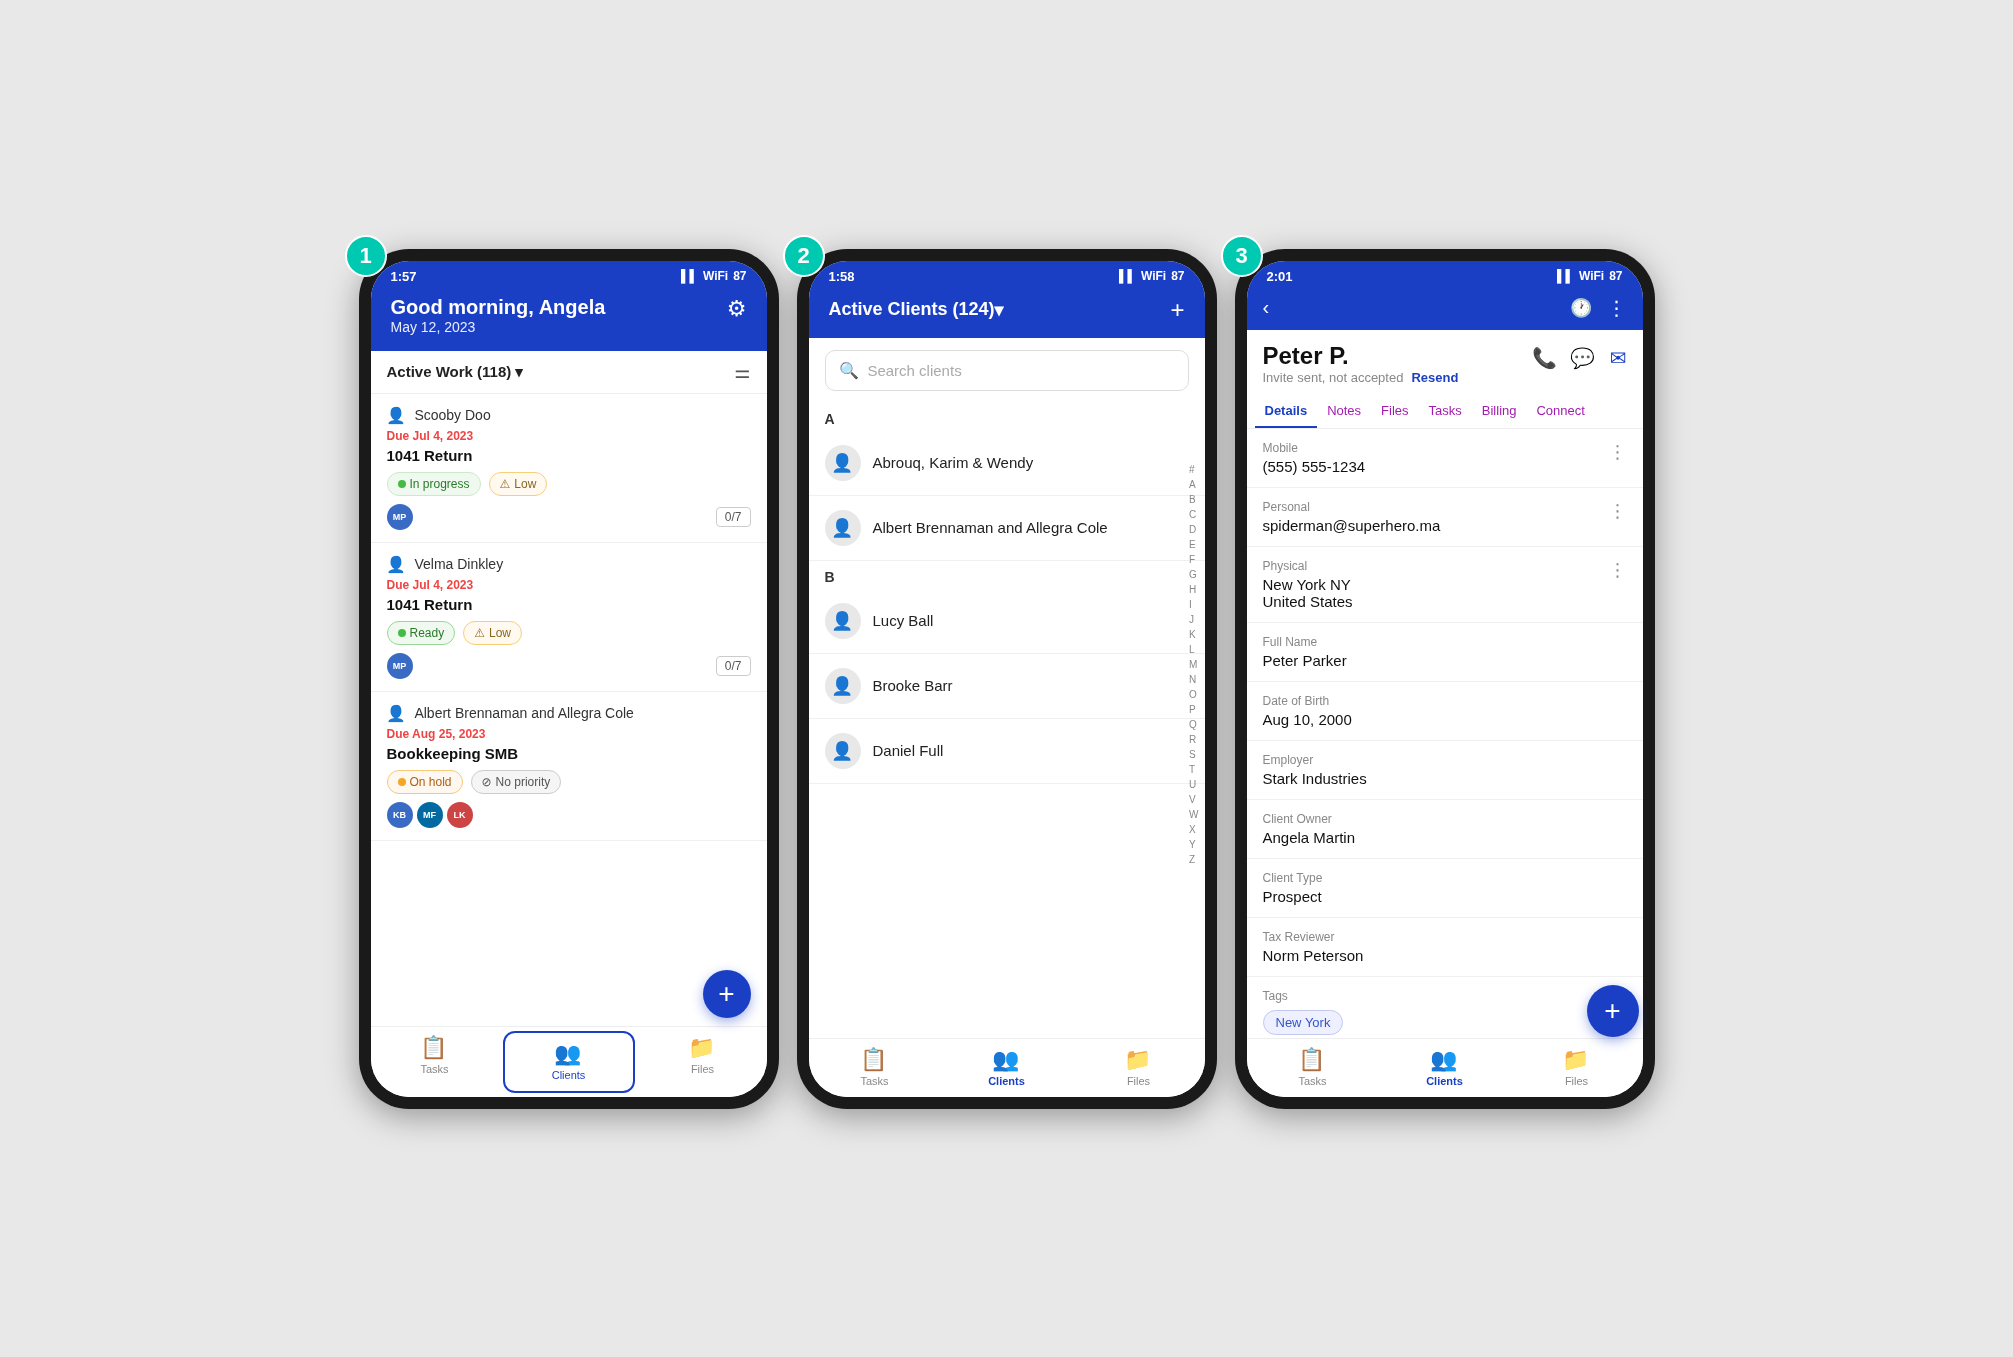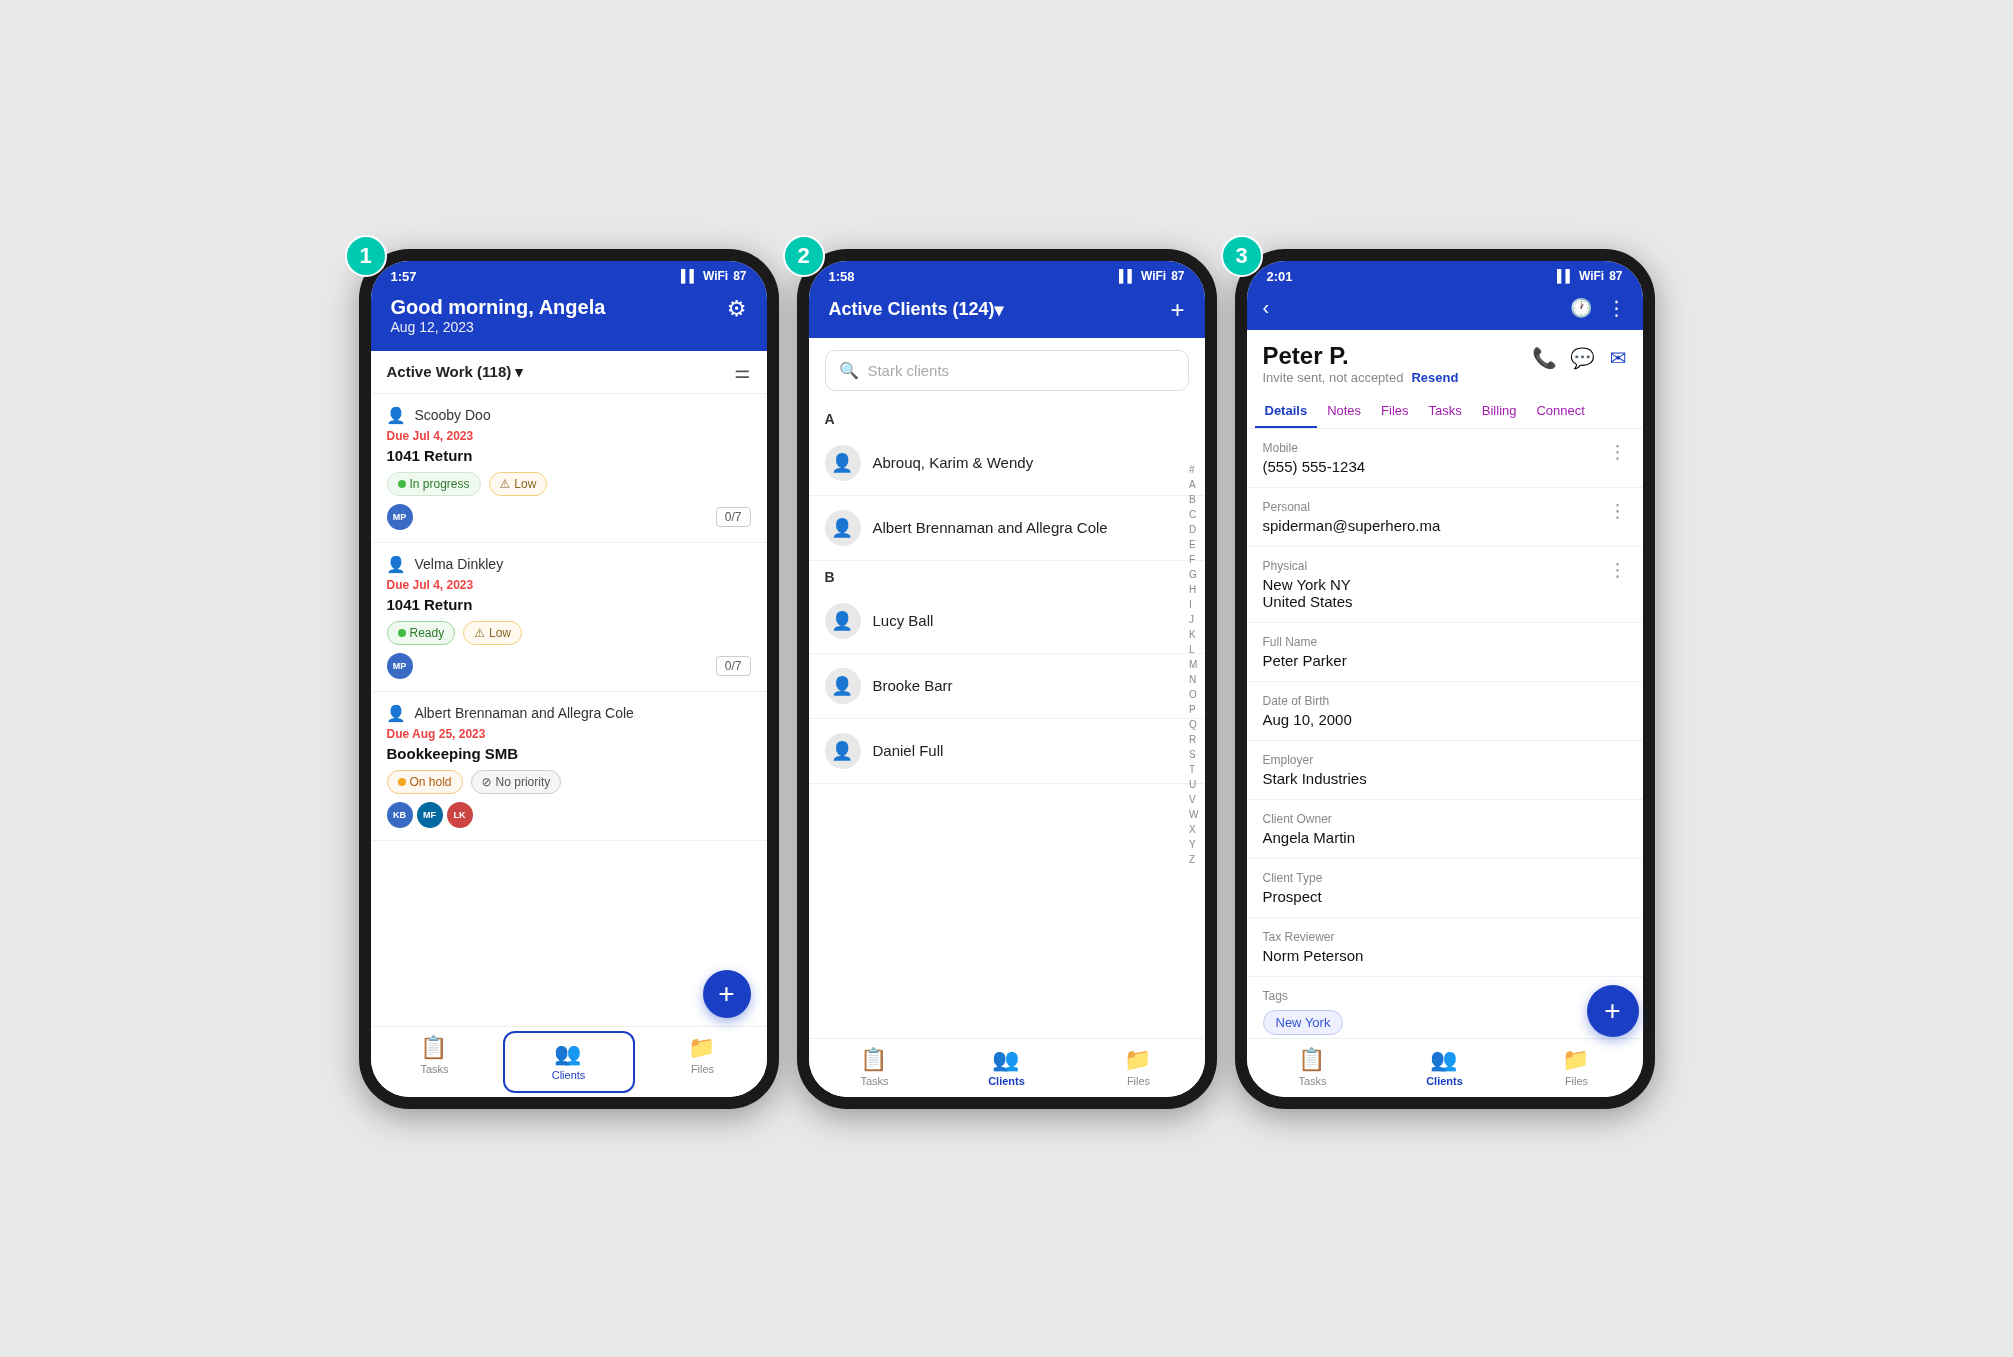--- a/index.html
+++ b/index.html
@@ -446,21 +446,21 @@
           <div class="status-right">
             <span>▌▌</span>
             <span>WiFi</span>
             <span>87</span>
           </div>
         </div>
 
         <div class="s1-header">
           <div>
             <div class="s1-greeting">Good morning, Angela</div>
-            <div class="s1-date">Aug 12, 2023</div>
+            <div class="s1-date">May 12, 2023</div>
           </div>
           <span class="gear-icon">⚙</span>
         </div>
 
         <div class="s1-filter-bar">
           <div class="s1-filter-label">
             <span>Active Work (118)</span>
             <span>▾</span>
           </div>
           <span class="filter-icon">⚌</span>
@@ -582,21 +582,21 @@
         <div class="s2-header">
           <div class="s2-title">
             <span>Active Clients (124)</span>
             <span>▾</span>
           </div>
           <span style="color:white;font-size:24px;cursor:pointer;">+</span>
         </div>
 
         <div class="search-bar">
           <span class="search-icon">🔍</span>
-          <span class="search-text">Stark clients</span>
+          <span class="search-text">Search clients</span>
         </div>
 
         <div class="s2-content">
           <div class="alpha-section-header">A</div>
           <div class="client-list-item">
             <div class="client-avatar">👤</div>
             <span class="client-name">Abrouq, Karim &amp; Wendy</span>
           </div>
           <div class="client-list-item">
             <div class="client-avatar">👤</div>

